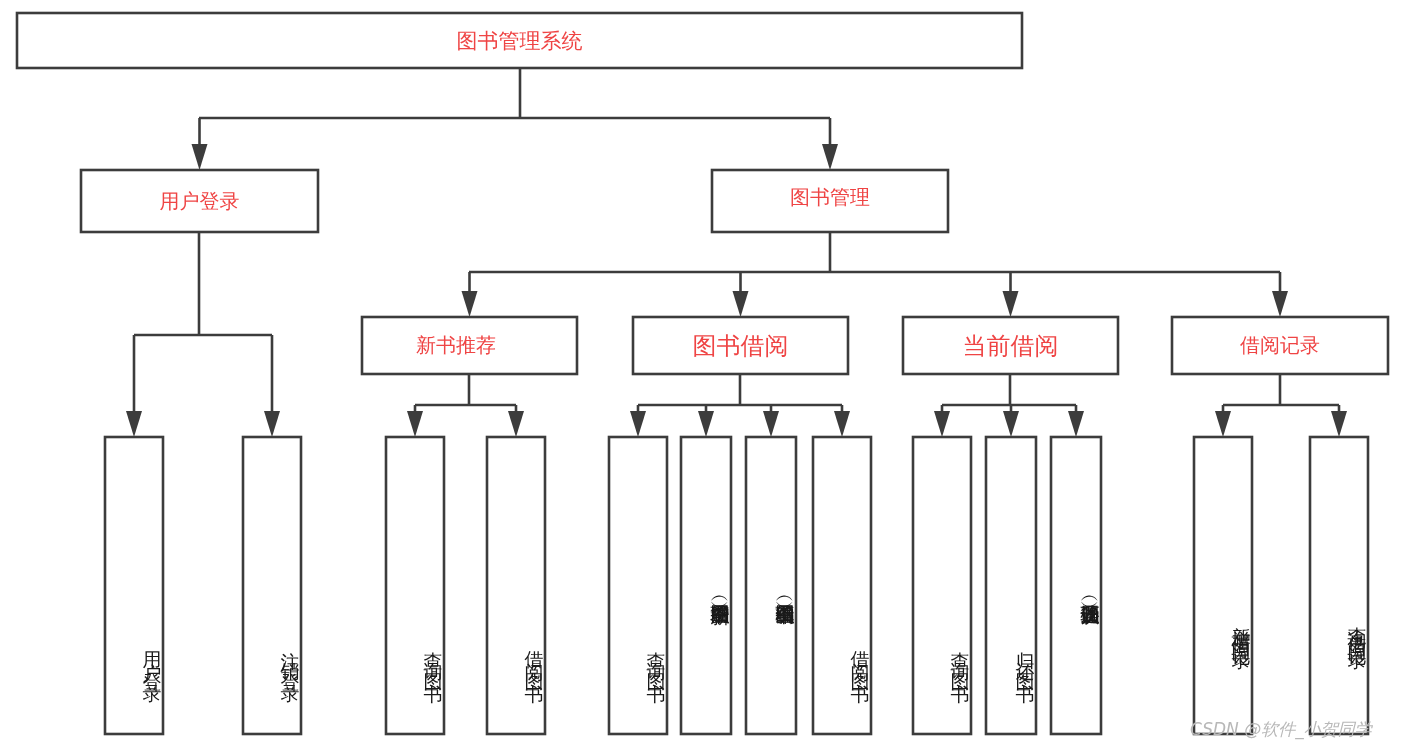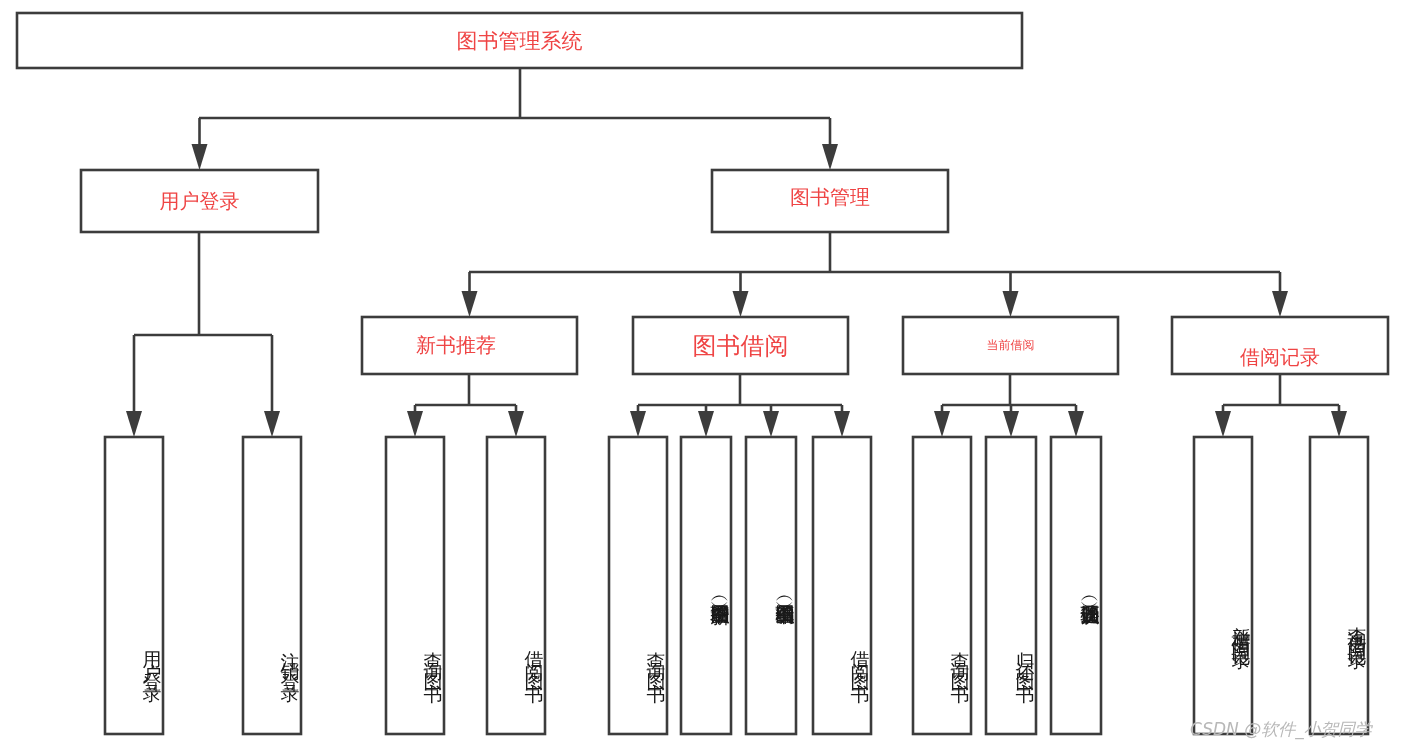--- a/index.html
+++ b/index.html
@@ -213,22 +213,22 @@
         <rect x="1194" y="437" width="58" height="297" class="node-box"></rect>
         <rect x="1310" y="437" width="58" height="297" class="node-box"></rect>
       </g>
   </svg>
   <div id="label-layer">
       <div class="horiz-text-wrap" style="left: 17px; top: 13px; width: 1005px; height: 55px; font-size: 21px;">图书管理系统</div>
       <div class="horiz-text-wrap" style="left: 81px; top: 170px; width: 237px; height: 62px; font-size: 20px;">用户登录</div>
       <div class="horiz-text-wrap" style="left: 712px; top: 170px; width: 236px; height: 54px; font-size: 20px;">图书管理</div>
       <div class="horiz-text-wrap" style="left: 362px; top: 317px; width: 188px; height: 57px; font-size: 20px;">新书推荐</div>
       <div class="horiz-text-wrap" style="left: 633px; top: 317px; width: 215px; height: 57px; font-size: 24px;">图书借阅</div>
-      <div class="horiz-text-wrap" style="left: 903px; top: 317px; width: 215px; height: 57px; font-size: 12px;">当前借阅</div>
-      <div class="horiz-text-wrap" style="left: 1172px; top: 329px; width: 216px; height: 57px; font-size: 20px;">借阅记录</div>
+      <div class="horiz-text-wrap" style="left: 903px; top: 317px; width: 215px; height: 57px; font-size: 24px;">当前借阅</div>
+      <div class="horiz-text-wrap" style="left: 1172px; top: 317px; width: 216px; height: 57px; font-size: 20px;">借阅记录</div>
       <div class="vert-text-wrap" style="left: 105px; top: 443px; width: 58px; height: 285px; font-size: 19px; letter-spacing: 11px; padding-top: 72px;">用户登录</div>
       <div class="vert-text-wrap" style="left: 243px; top: 443px; width: 58px; height: 285px; font-size: 19px; letter-spacing: 11px; padding-top: 72px;">注销登录</div>
       <div class="vert-text-wrap" style="left: 386px; top: 443px; width: 58px; height: 285px; font-size: 19px; letter-spacing: 11px; padding-top: 72px;">查询图书</div>
       <div class="vert-text-wrap" style="left: 487px; top: 443px; width: 58px; height: 285px; font-size: 19px; letter-spacing: 11px; padding-top: 72px;">借阅图书</div>
       <div class="vert-text-wrap" style="left: 609px; top: 443px; width: 58px; height: 285px; font-size: 19px; letter-spacing: 11px; padding-top: 72px;">查询图书</div>
       <div class="vert-text-wrap" style="left: 681px; top: 443px; width: 50px; height: 285px; font-size: 19px; letter-spacing: 0px; padding-top: 4px;">新增图书（管理员）</div>
       <div class="vert-text-wrap" style="left: 746px; top: 443px; width: 50px; height: 285px; font-size: 19px; letter-spacing: 0px; padding-top: 4px;">编辑图书（管理员）</div>
       <div class="vert-text-wrap" style="left: 813px; top: 443px; width: 58px; height: 285px; font-size: 19px; letter-spacing: 11px; padding-top: 72px;">借阅图书</div>
       <div class="vert-text-wrap" style="left: 913px; top: 443px; width: 58px; height: 285px; font-size: 19px; letter-spacing: 11px; padding-top: 72px;">查询图书</div>
       <div class="vert-text-wrap" style="left: 986px; top: 443px; width: 50px; height: 285px; font-size: 19px; letter-spacing: 11px; padding-top: 72px;">归还图书</div>

